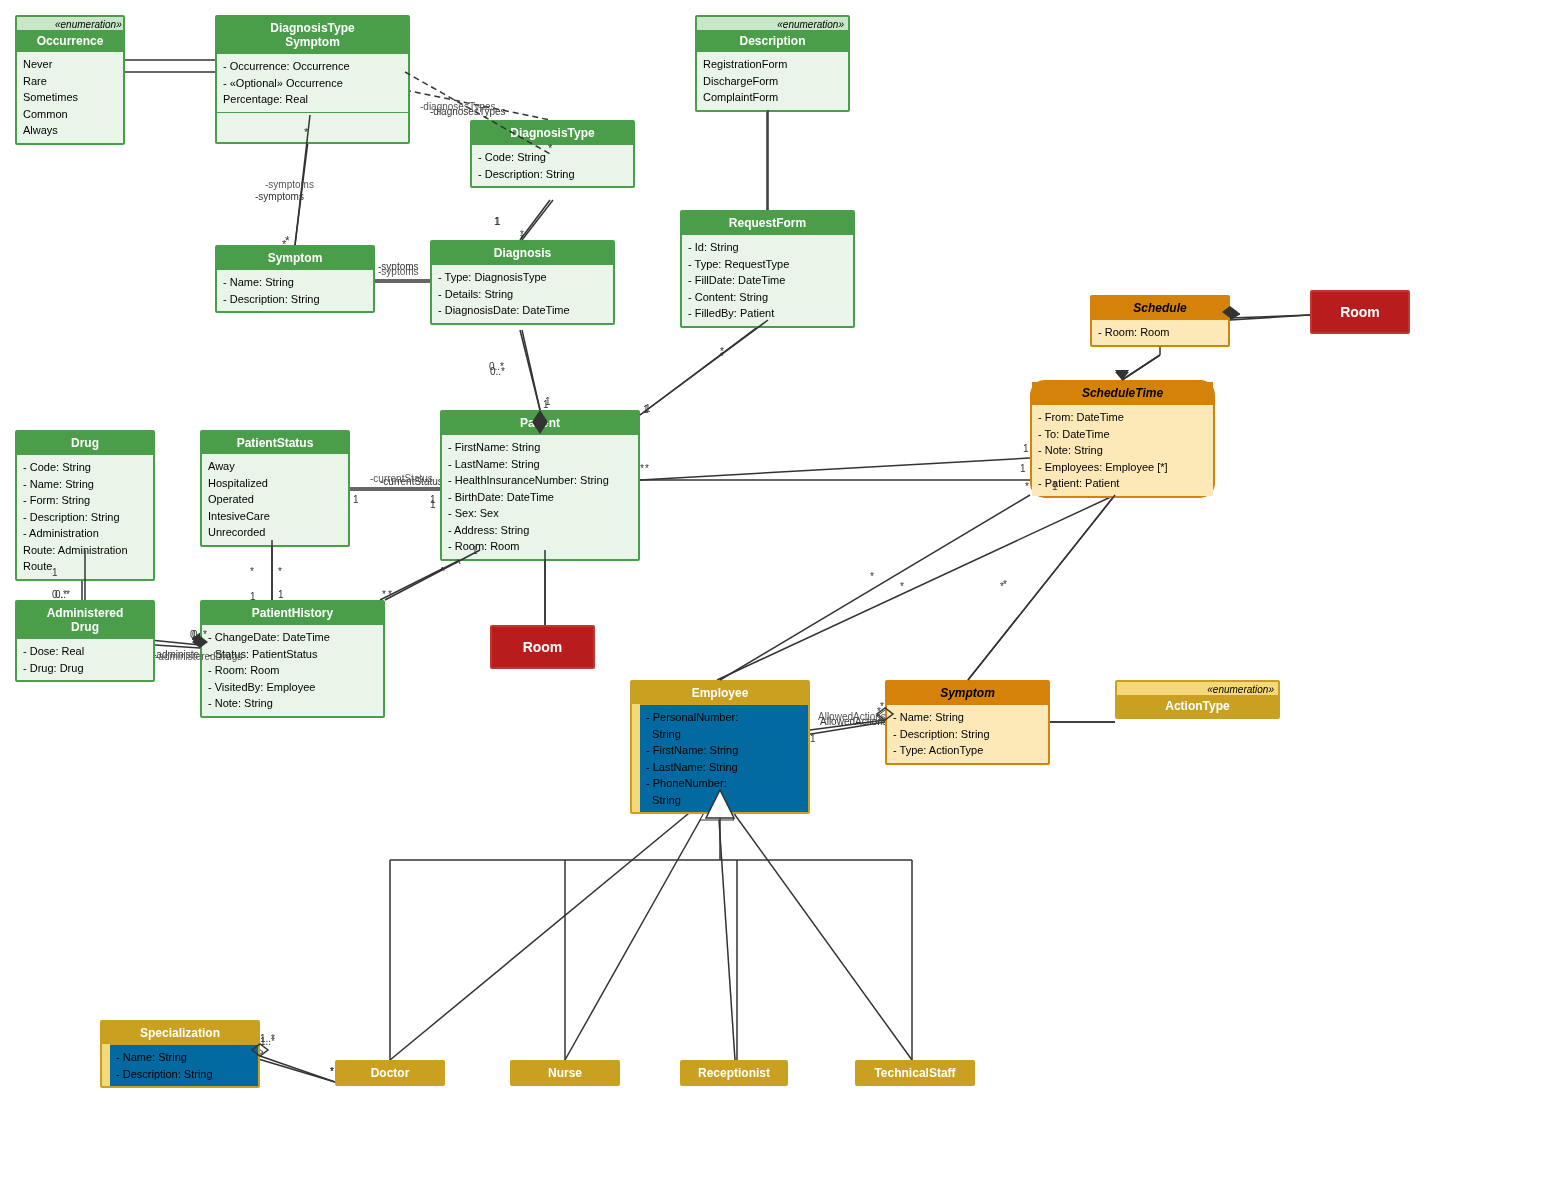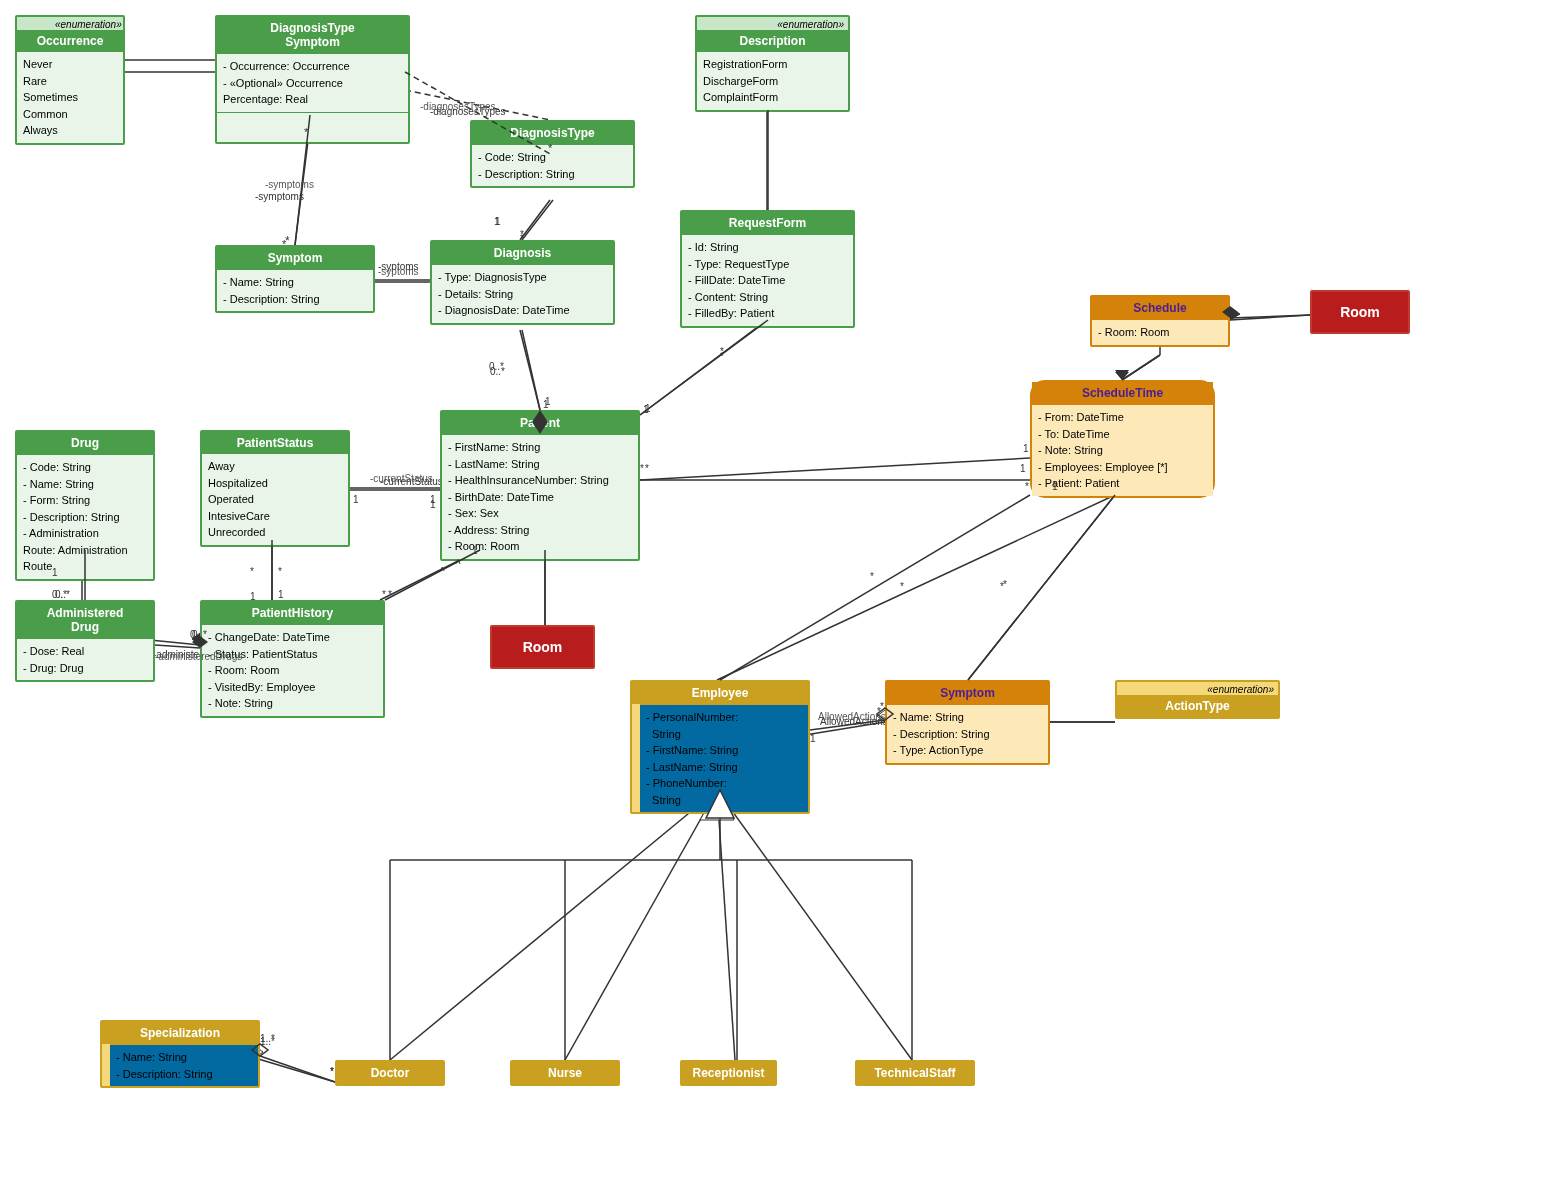--- a/index.html
+++ b/index.html
@@ -48,21 +48,21 @@
       background: #c8e6c8;
     }
     .green .box-title { background: #4a9e4a; color: #fff; }
     .green .box-attrs { border-color: #4a9e4a; background: #e8f5e8; }
     .green .box-enum-vals { background: #e8f5e8; }
     
     .orange {
       border-color: #d4820a;
       background: #f5c97a;
     }
-    .orange .box-title { background: #d4820a; color: #4c1d95; }
+    .orange .box-title { background: #d4820a; color: #000000; font-style: italic; }
     .orange .box-attrs { border-color: #d4820a; background: #fde8b8; }
     
     .yellow {
       border-color: #c9a020;
       background: #f5d87a;
     }
     .yellow .box-title { background: #c9a020; color: #fff; }
     .yellow .box-attrs { border-color: #c9a020; background: #0369a1; margin-left: 8px; }
     .yellow .box-enum-vals { background: #fdf0b8; }
     
@@ -372,21 +372,21 @@
   </div>
 
   <div class="uml-box yellow" style="left:335px;top:1060px;width:110px;">
     <div class="box-title">Doctor</div>
   </div>
 
   <div class="uml-box yellow" style="left:510px;top:1060px;width:110px;">
     <div class="box-title">Nurse</div>
   </div>
 
-  <div class="uml-box yellow" style="left:680px;top:1060px;width:97px;">
+  <div class="uml-box yellow" style="left:680px;top:1060px;width:108px;">
     <div class="box-title">Receptionist</div>
   </div>
 
   <div class="uml-box yellow" style="left:855px;top:1060px;width:120px;">
     <div class="box-title">TechnicalStaff</div>
   </div>
 
   <svg class="connections-svg" style="position:absolute;top:0;left:0;width:1550px;height:1184px;pointer-events:none;">
 
     <line x1="125" y1="72" x2="215" y2="72" stroke="#333" stroke-width="1.5"></line>

